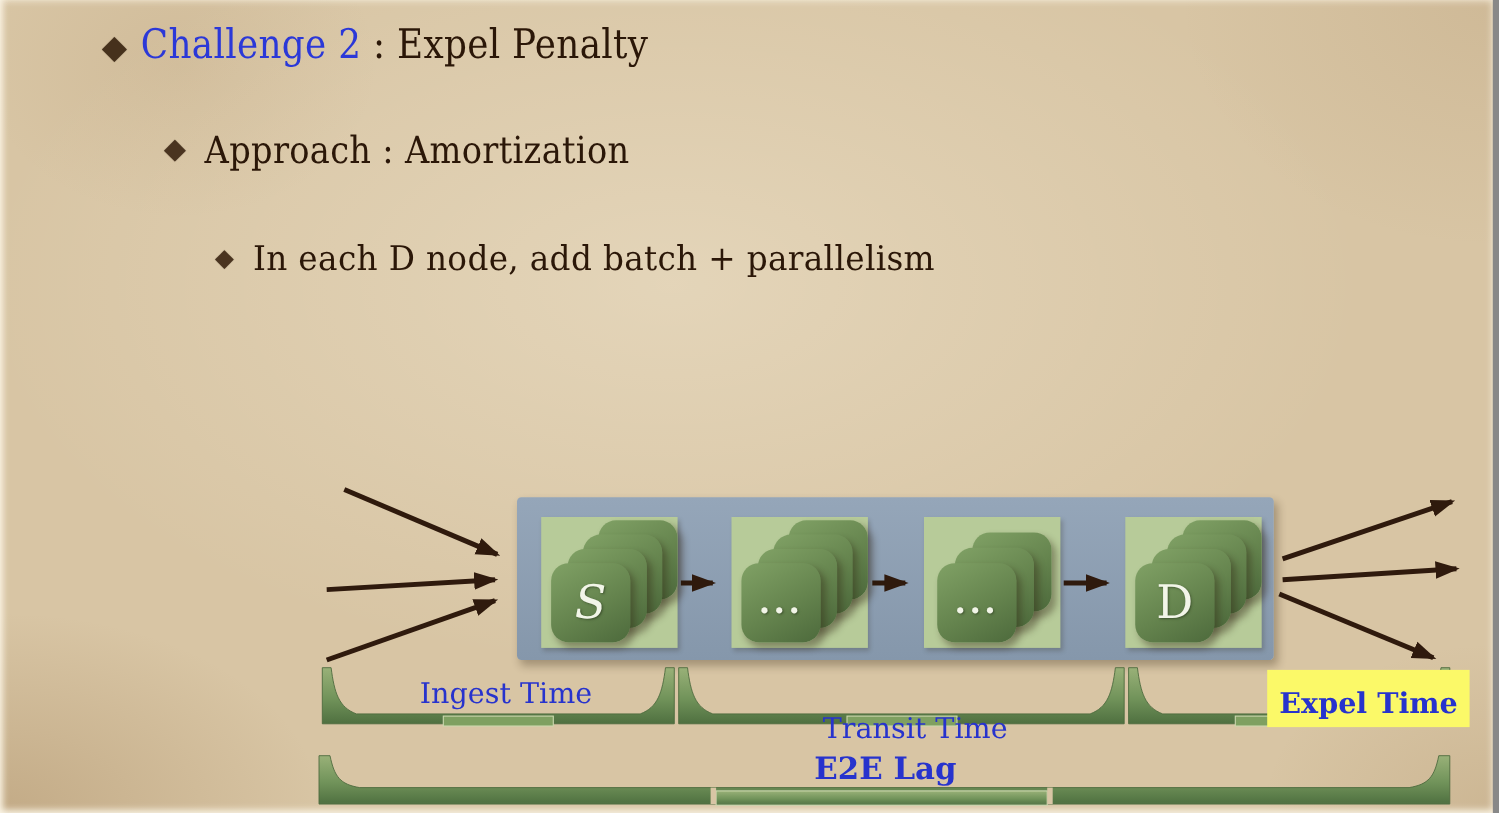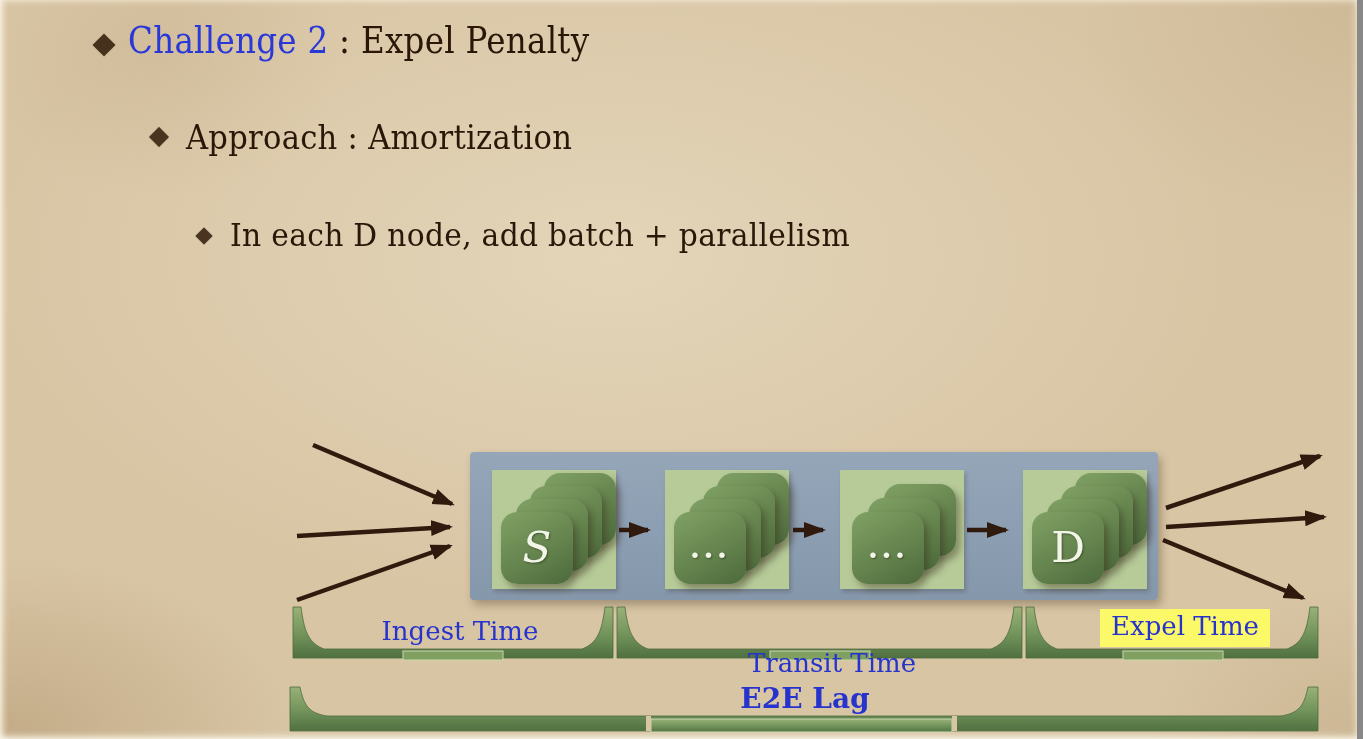--- a/index.html
+++ b/index.html
@@ -53,21 +53,21 @@
     color:#f2f5e8;font-size:42px;line-height:1;text-shadow:1px 1px 2px rgba(30,40,20,.5);
   }
   .chip-label.script{font-style:italic;}
   .chip-label.dots{font-size:30px;font-weight:bold;letter-spacing:3px;padding-bottom:10px;}
 
   .time-label{
     position:absolute;z-index:4;color:#2733cd;font-size:26px;white-space:nowrap;text-align:center;
   }
   .lbl-ingest{left:350px;top:616px;width:220px;}
   .lbl-transit{left:722px;top:616px;width:220px;margin-top:32px;}
-  .lbl-expel{left:1100px;top:609px;padding:2px 11px 6px;background:#fbf968;}
+  .lbl-expel{left:1152px;top:609px;padding:16px 11px 6px;background:#fbf968;font-weight:bold;}
   .lbl-e2e{left:700px;top:682px;width:210px;font-size:28px;font-weight:bold;}
 
   svg.canvas{position:absolute;left:0;top:0;z-index:2;}
 </style>
 </head>
 <body>
 
 <div class="slide">
 
   <span class="diamond" style="left:96px;top:37px;width:16px;height:16px;"></span>

